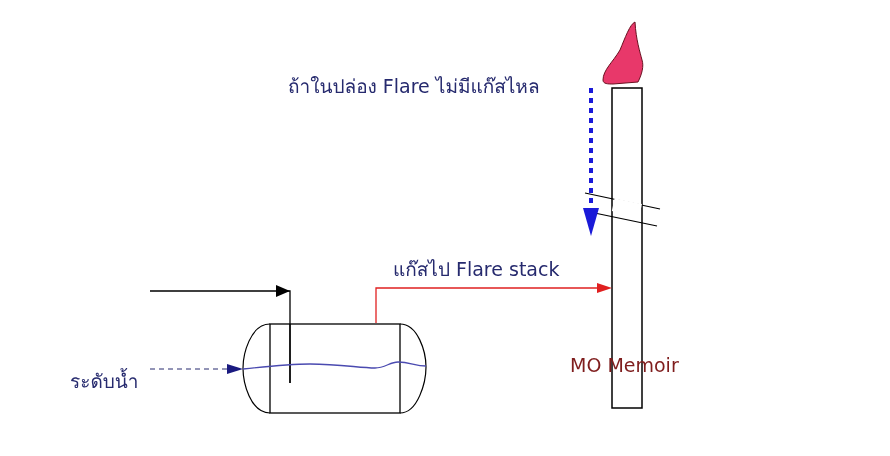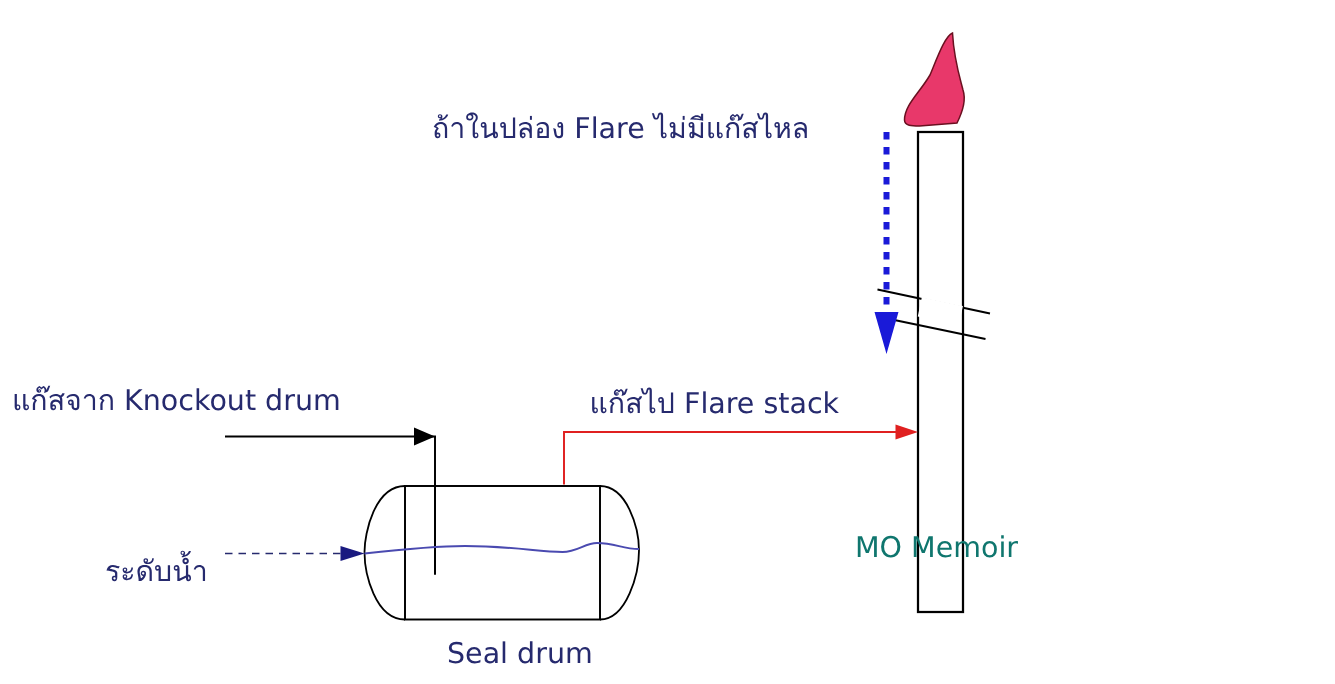--- a/index.html
+++ b/index.html
@@ -1,19 +1,19 @@
 <!DOCTYPE html>
 <html><head>
   <meta charset="utf-8">
   <style>
     html, body { margin: 0; padding: 0; background: #ffffff; }
     body { width: 890px; height: 456px; position: relative; overflow: hidden; font-family: "DejaVu Sans", sans-serif; }
     .canvas { position: absolute; left: 0; top: 0; width: 890px; height: 398px; }
     .lbl { position: absolute; white-space: nowrap; color: #262a6e; font-family: "DejaVu Sans", sans-serif; font-size: 19px; line-height: 1; }
-    .lbl.green { color: #0f766e; }
+    .lbl.green { color: #7f1d1d; }
     svg { position: absolute; left: 0; top: 0; }
   </style>
 </head>
 <body>
 
 <div class="canvas">
   <svg width="890" height="456" viewBox="0 0 890 456">
 
     <path d="M635,22 C630,24 625,38 620,50 C613,62 603,70 603,80 C603,84 608,84 613,84 L638,82 C642,74 644,66 642,60 C640,52 636,40 635,22 Z" fill="#e8386a" stroke="#6a1020" stroke-width="1"></path>
 
@@ -36,18 +36,16 @@
     <path d="M400,324 C418,324 426,352 426,367 C426,382 418,413 400,413" fill="none" stroke="#000" stroke-width="1.2"></path>
     <rect x="270" y="324" width="130" height="89" fill="none" stroke="#000" stroke-width="1.3"></rect>
     <line x1="290" y1="324" x2="290" y2="383" stroke="#000" stroke-width="1.3"></line>
 
     <path d="M243,369 C270,366 290,364 310,364 C340,364 360,368 375,368 C385,368 390,362 398,362 C410,362 415,366 426,366" fill="none" stroke="#4a4ab0" stroke-width="1.3"></path>
     <line x1="150" y1="369" x2="228" y2="369" stroke="#262a6e" stroke-width="1" stroke-dasharray="5,4"></line>
     <polygon points="227,364 243,369 227,374" fill="#1a1a80"></polygon>
   </svg>
 
   <div class="lbl" style="left:288px; top:77px;">ถ้าในปล่อง Flare ไม่มีแก๊สไหล</div>
-  <div class="lbl" style="left:8px; top:258px;">แก๊สจาก  Knockout drum</div>
   <div class="lbl" style="left:393px; top:260px;">แก๊สไป Flare stack</div>
   <div class="lbl" style="left:70px; top:372px;">ระดับน้ำ</div>
-  <div class="lbl" style="left:298px; top:427px;">Seal drum</div>
   <div class="lbl green" style="left:570px; top:356px;">MO Memoir</div>
 </div>
 
 </body></html>

